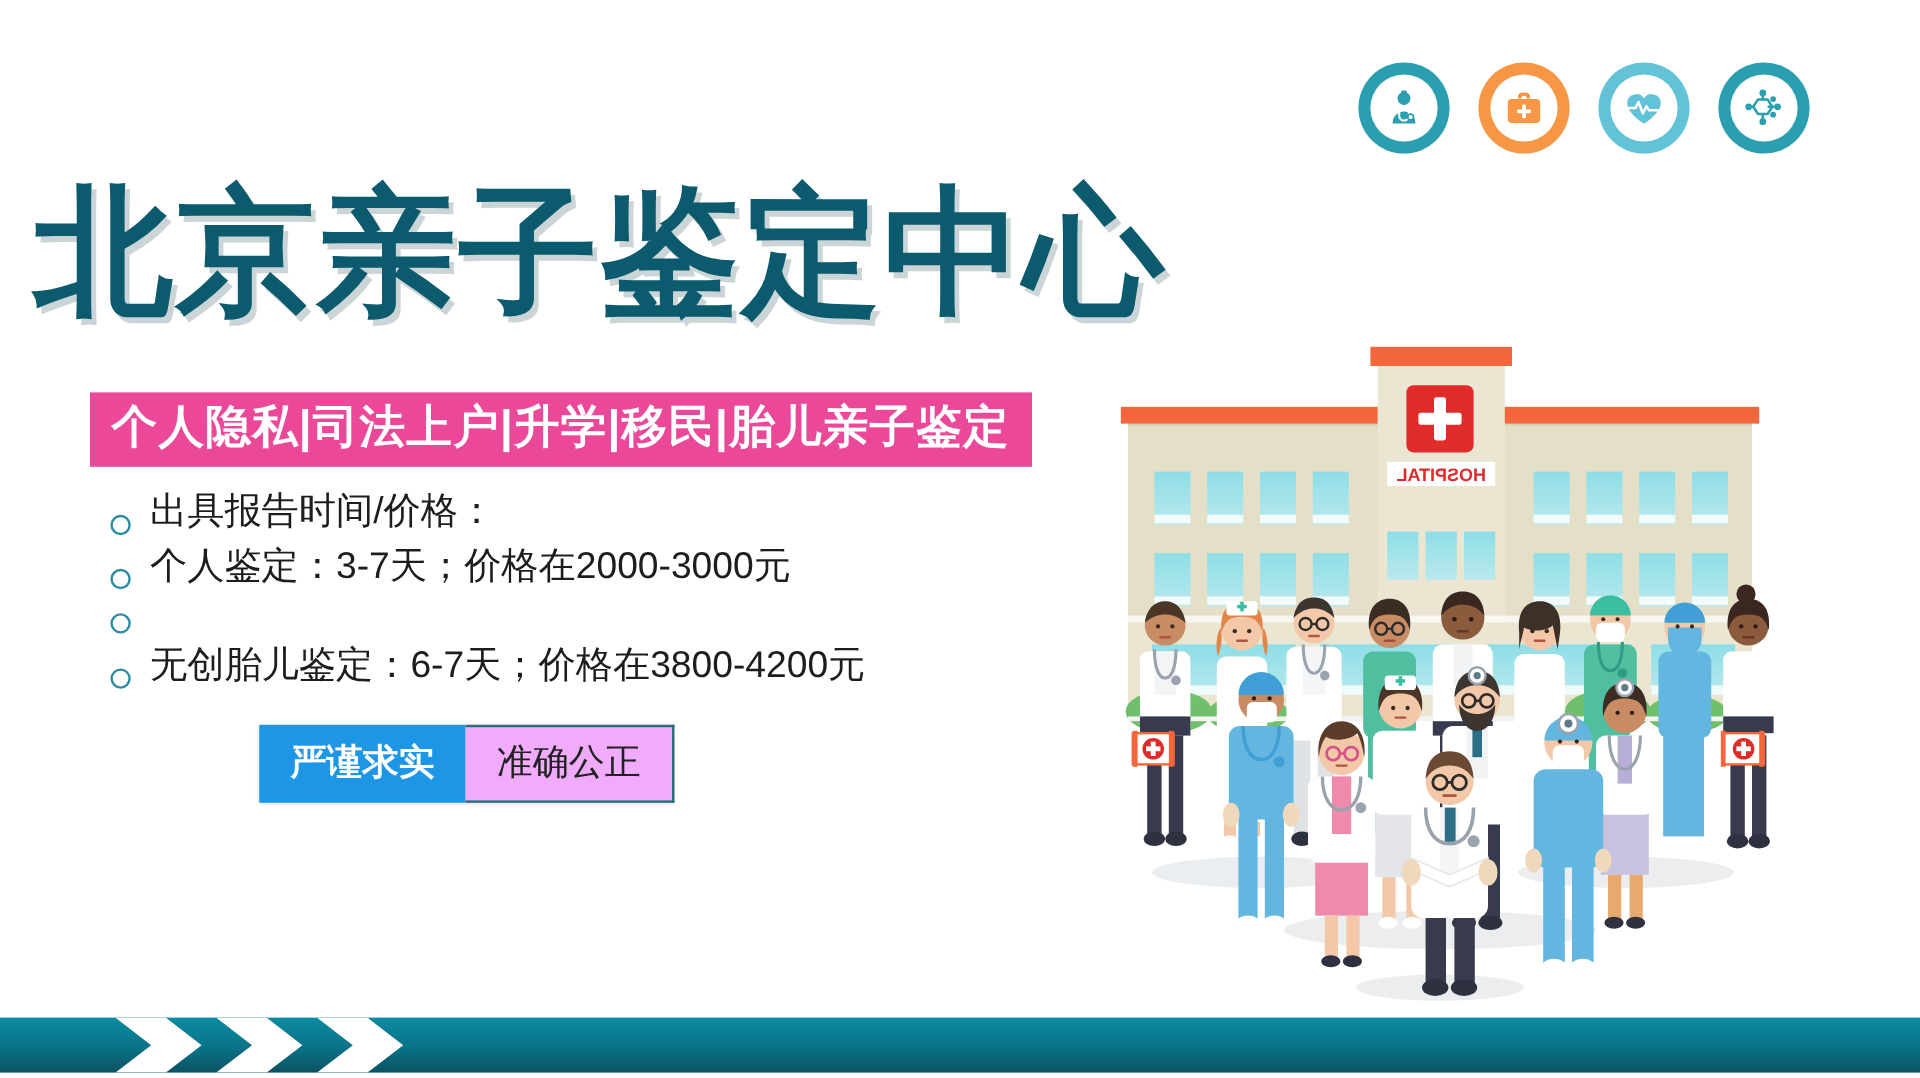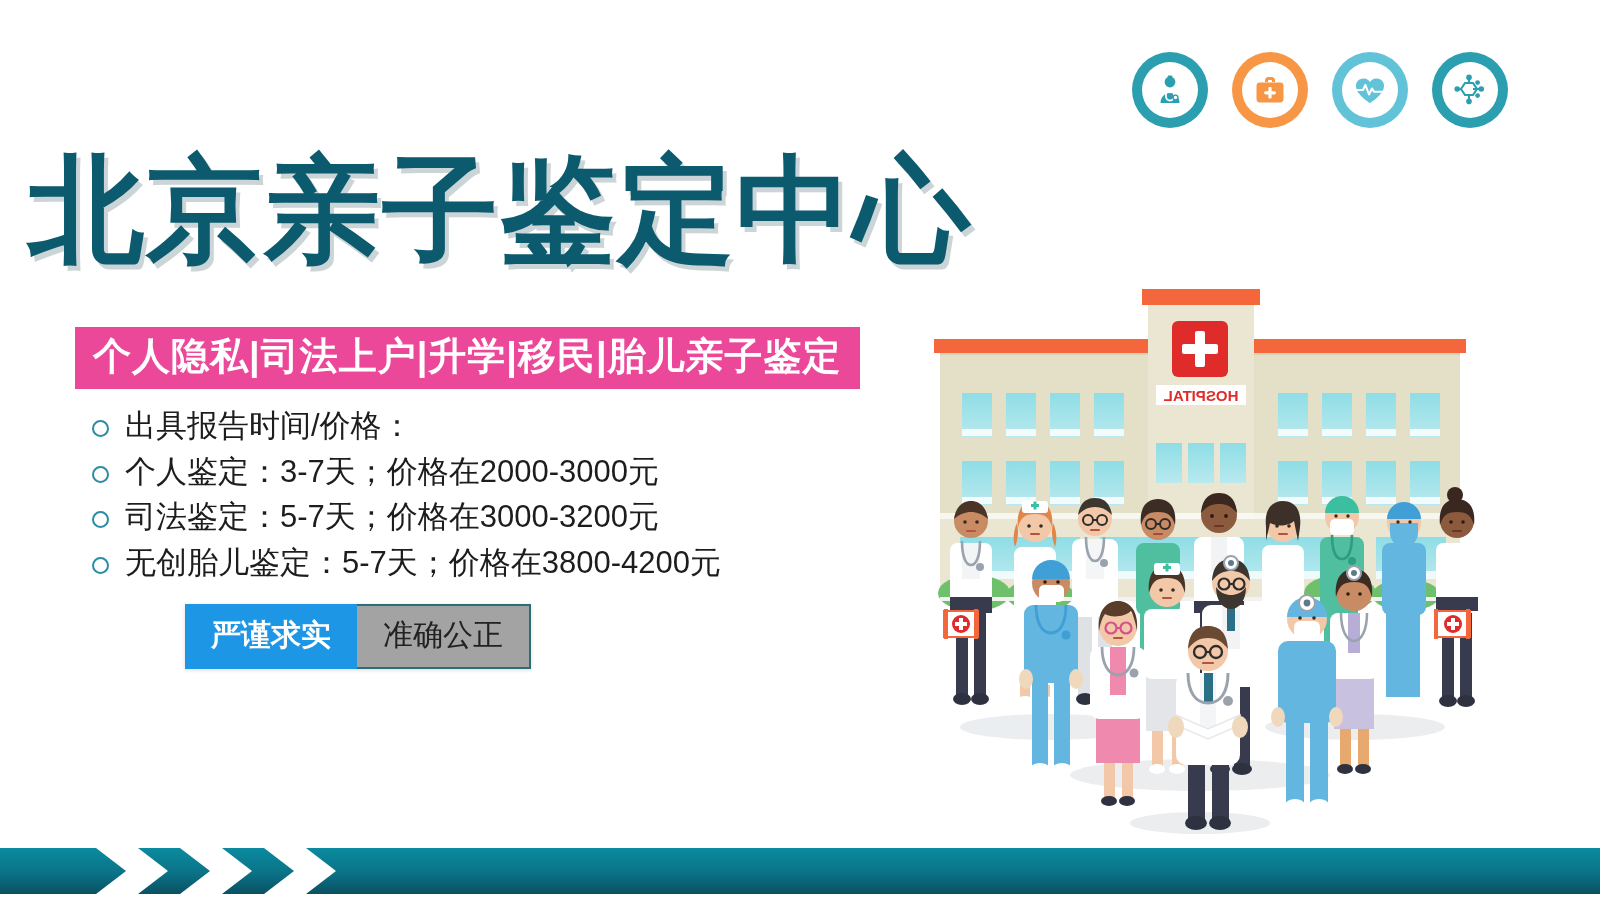--- a/index.html
+++ b/index.html
@@ -22,31 +22,31 @@
             letter-spacing:2px;white-space:nowrap;
             text-shadow:4px 5px 0 rgba(140,160,165,.45);}
 
   
   .banner{position:absolute;left:75px;top:327px;background:#ec4899;color:#ffffff;
           font-size:38px;font-weight:700;letter-spacing:1px;
           padding:10px 18px 12px 18px;white-space:nowrap;line-height:1.05;}
 
   
   .bullets{position:absolute;left:92px;top:406px;width:800px;}
-  .bullet-row{display:flex;align-items:flex-start;gap:16px;margin-bottom:6px;}
+  .bullet-row{display:flex;align-items:flex-end;gap:16px;margin-bottom:6px;}
   .bullet-dot{width:13px;height:13px;border-radius:50%;border:2px solid #2b8ca3;
               background:transparent;flex:none;margin-top:14px;}
   .bullet-text{font-size:31px;line-height:1.28;color:#1d1d1d;white-space:nowrap;}
 
   
-  .slogan{position:absolute;left:185px;top:604px;display:flex;align-items:stretch;
+  .slogan{position:absolute;left:216px;top:604px;display:flex;align-items:stretch;
           box-shadow:0 1px 4px rgba(0,0,0,.15);}
   .slogan .left{background:#1e96e6;color:#ffffff;font-size:30px;font-weight:700;
           padding:9px 26px 11px 26px;white-space:nowrap;display:flex;align-items:center;}
-  .slogan .right{background:#a3a3a3;color:#222;font-size:30px;
+  .slogan .right{background:#f0abfc;color:#222;font-size:30px;
           border:2px solid #2a6f78;border-left:none;
           padding:9px 26px 11px 26px;white-space:nowrap;display:flex;align-items:center;}
 
   
   .footbar{position:absolute;left:0;bottom:0;width:1600px;height:46px;
            background:linear-gradient(180deg,#0b8ba0 0%,#0a7287 55%,#0a5162 100%);overflow:hidden;}
 
   
   .illus{position:absolute;left:900px;top:275px;width:600px;height:560px;}
   .illus svg{display:block;}
@@ -122,25 +122,24 @@
     <div class="bullet-row">
       <span class="bullet-dot"></span>
       <span class="bullet-text">出具报告时间/价格：</span>
     </div>
     <div class="bullet-row">
       <span class="bullet-dot"></span>
       <span class="bullet-text">个人鉴定：3-7天；价格在2000-3000元</span>
     </div>
     <div class="bullet-row">
       <span class="bullet-dot"></span>
-      <span class="bullet-text">司法鉴定：5-7天；价格在3000-3200元</span>
     </div>
     <div class="bullet-row">
       <span class="bullet-dot"></span>
-      <span class="bullet-text">无创胎儿鉴定：5-7天；价格在3800-4200元</span>
+      <span class="bullet-text">无创胎儿鉴定：6-7天；价格在3800-4200元</span>
     </div>
   </div>
 
   <div class="slogan">
     <div class="left">严谨求实</div>
     <div class="right">准确公正</div>
   </div>
 
   <div class="illus">
     <svg width="600" height="560" viewBox="0 0 600 560">

